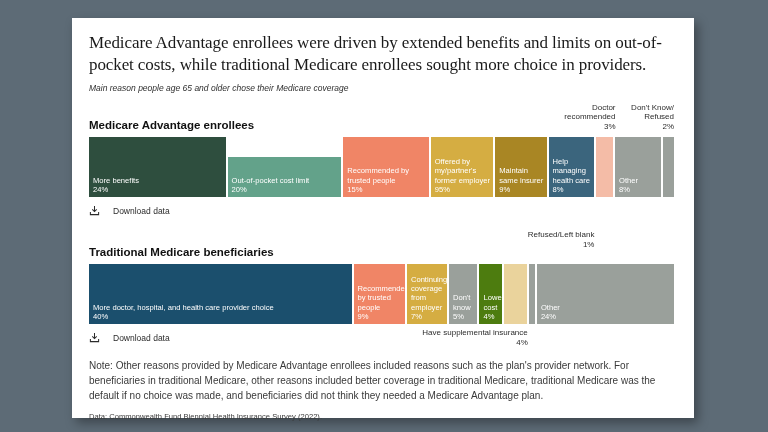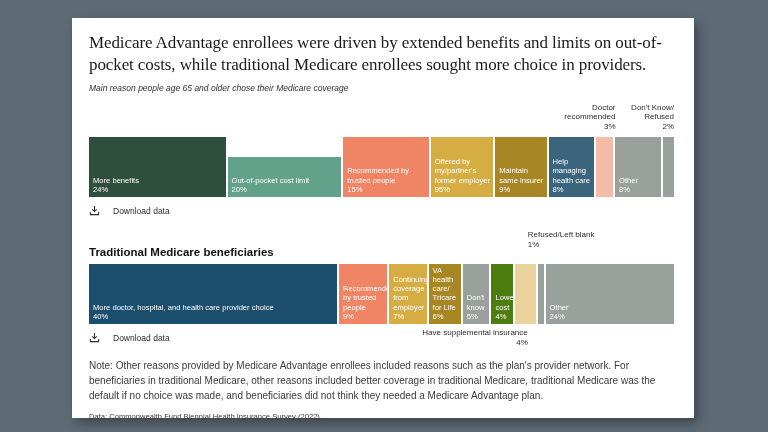--- a/index.html
+++ b/index.html
@@ -59,20 +59,21 @@
 </head>
 <body>
 
 <div class="card">
 
   <div class="title">Medicare Advantage enrollees were driven by extended benefits and limits on out-of-pocket costs, while traditional Medicare enrollees sought more choice in providers.</div>
   <div class="subtitle">Main reason people age 65 and older chose their Medicare coverage</div>
 
   <div class="chart">
     <div class="chart-head callouts-above">
+      <div class="chart-title">Medicare Advantage enrollees</div>
     <div class="callout above-right" style="right: 10%;">
           <div>Doctor recommended</div>
           <div class="cv">3%</div>
         </div>
         <div class="callout above-right" style="right: 0%;">
           <div>Don't Know/ Refused</div>
           <div class="cv">2%</div>
         </div>
       </div>
     <div class="bar">
@@ -128,21 +129,21 @@
           <path d="M1.5 7.5 V10.5 H10.5 V7.5"></path>
         </svg>
         <span>Download data</span>
       </div>
     </div>
   </div>
 
   <div class="chart" style="margin-top:6px;">
     <div class="chart-head callouts-above">
       <div class="chart-title">Traditional Medicare beneficiaries</div>
-    <div class="callout above-left" style="left: 75%;">
+    <div class="callout above-left" style="left: 75%; text-align: right;">
           <div>Refused/Left blank</div>
           <div class="cv">1%</div>
         </div>
       </div>
     <div class="bar">
         <div class="seg" style="flex: 40 1 0px; background: rgb(27, 79, 109); padding-left: 34px;">
           <div class="seg-label">
             <div>More doctor, hospital, and health care provider choice</div>
             <div>40%</div>
           </div>
@@ -150,26 +151,20 @@
         <div class="seg" style="flex: 9 1 0px; background: rgb(240, 133, 102);">
           <div class="seg-label">
             <div>Recommended by trusted people</div>
             <div>9%</div>
           </div>
         </div>
         <div class="seg" style="flex: 7 1 0px; background: rgb(213, 173, 66);">
           <div class="seg-label">
             <div>Continuing coverage from employer</div>
             <div>7%</div>
-          </div>
-        </div>
-        <div class="seg" style="flex: 6 1 0px; background: rgb(169, 134, 36);">
-          <div class="seg-label">
-            <div>VA health care/ Tricare for Life</div>
-            <div>6%</div>
           </div>
         </div>
         <div class="seg" style="flex: 5 1 0px; background: rgb(154, 160, 155);">
           <div class="seg-label">
             <div>Don't know</div>
             <div>5%</div>
           </div>
         </div>
         <div class="seg" style="flex: 4 1 0px; background: #4d7c0f;">
           <div class="seg-label">

